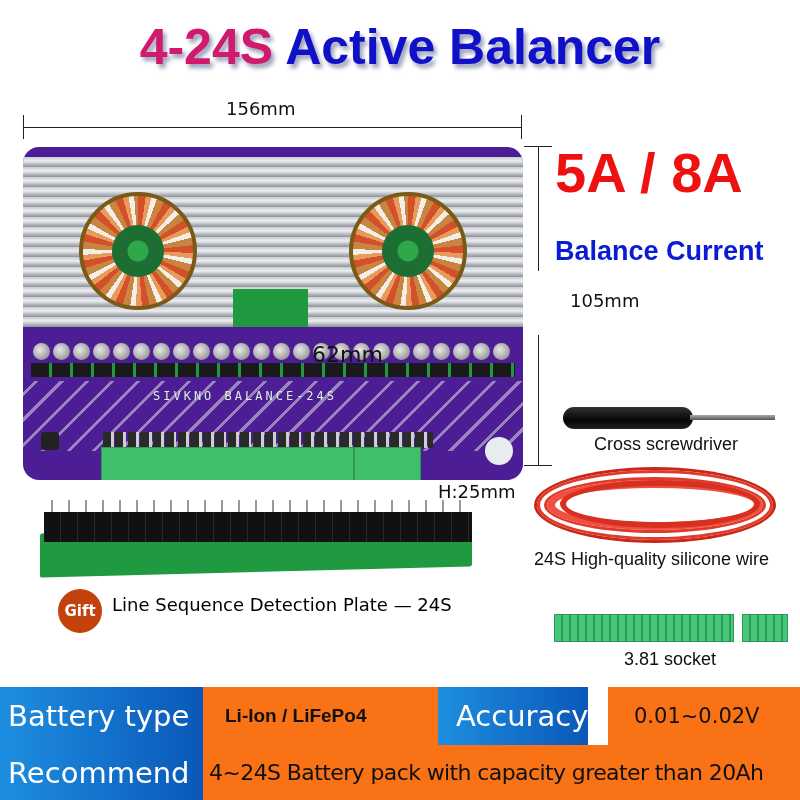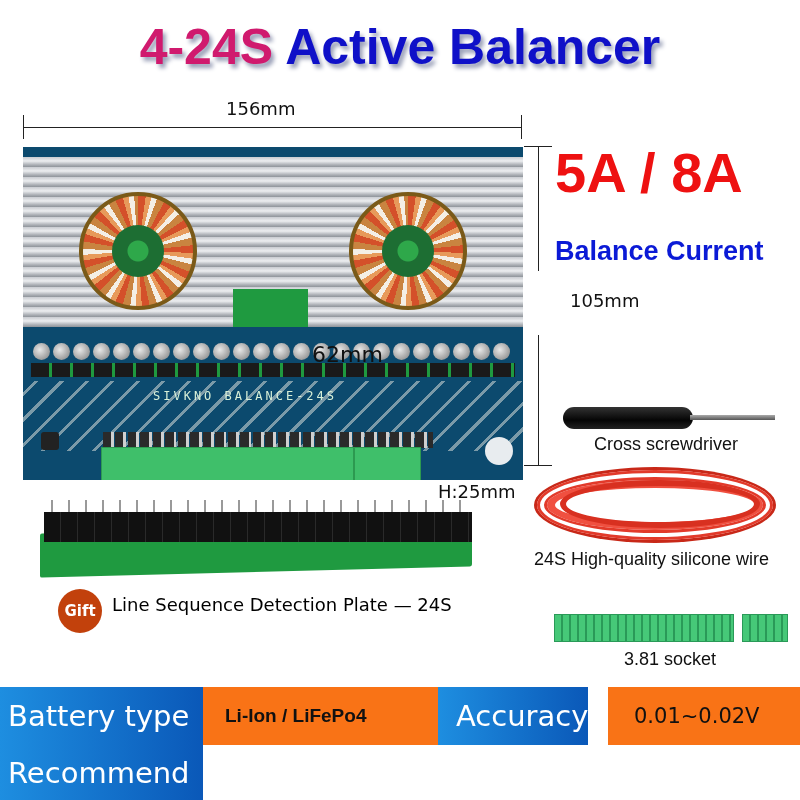--- a/index.html
+++ b/index.html
@@ -3,21 +3,21 @@
 <meta charset="utf-8">
 <style>
   *{box-sizing:border-box;margin:0;padding:0}
   html,body{width:800px;height:800px;background:#fff;overflow:hidden;font-family:"Liberation Sans",sans-serif}
   .page{position:relative;width:800px;height:800px;background:#fff}
   .title{position:absolute;left:0;top:18px;width:800px;text-align:center;font-weight:bold;font-size:50px;letter-spacing:0px;white-space:nowrap;font-family:"Liberation Sans",sans-serif}
   .title .t1{color:#d01a6e;text-shadow:3px 4px 4px #9aa0b8}
   .title .t2{color:#0f10c8;text-shadow:3px 4px 4px #9aa0b8}
   .dim{position:absolute;color:#111;font-family:"DejaVu Sans",sans-serif;font-size:18px}
   .hline{position:absolute;background:#222}
-  .board{position:absolute;left:23px;top:147px;width:500px;height:333px;background:#0c4a6e;border-radius:0;overflow:hidden}
+  .board{position:absolute;left:23px;top:147px;width:500px;height:333px;background:#4c1d95;border-radius:16px;overflow:hidden}
   .heatsink{position:absolute;left:0;top:10px;width:500px;height:170px;background:repeating-linear-gradient(to bottom,#c9ccd1 0,#eceef0 4px,#a9adb3 8px,#8f949a 10px);}
   .heatsink .notch{position:absolute;left:210px;bottom:0;width:75px;height:38px;background:#1f9a40}
   .coil{position:absolute;width:118px;height:118px;border-radius:50%;background:repeating-conic-gradient(#d4502a 0deg 8deg,#e79a5a 8deg 14deg,#f4efe6 14deg 20deg,#c98440 20deg 28deg);border:4px solid #7a5a18}
   .coil::after{content:"";position:absolute;left:29px;top:29px;width:52px;height:52px;border-radius:50%;background:radial-gradient(circle,#2ea84a 0 10px,#1d6e33 11px 26px);}
   .caps{position:absolute;left:10px;top:196px;width:480px;height:22px;display:flex;gap:3px}
   .cap{width:17px;height:17px;border-radius:50%;background:radial-gradient(circle at 40% 40%,#e8e8e8,#7b7b7b);}
   .chips{position:absolute;left:8px;top:216px;width:484px;height:14px;background:repeating-linear-gradient(to right,#1a1a1a 0 18px,#1f9a40 18px 21px)}
   .traces{position:absolute;left:0;top:234px;width:500px;height:70px;background:repeating-linear-gradient(135deg,transparent 0 8px,#d6dcd8 8px 11px,transparent 11px 18px);opacity:.55}
   .resrow{position:absolute;left:80px;top:285px;width:330px;height:16px;background:repeating-linear-gradient(to right,#2a2a2a 0 8px,#cfcfcf 8px 11px,transparent 11px 12.5px)}
   .term{position:absolute;top:300px;height:35px;background:#3fbf6a;border:1px solid #2c9a50}
@@ -126,15 +126,16 @@
 
   <div class="gift-badge">Gift</div>
   <div class="gift-text">Line Sequence Detection Plate — 24S</div>
 
   <div class="table">
     <div class="cell cell-blue" style="left:0;top:0;width:203px;height:58px">Battery type</div>
     <div class="cell cell-gray" style="left:203px;top:0;width:235px;height:58px;font-weight:bold;font-size:19px;padding-left:22px">Li-Ion / LiFePo4</div>
     <div class="cell cell-blue" style="left:438px;top:0;width:150px;height:58px;padding-left:18px">Accuracy</div>
     <div class="cell cell-gray" style="left:608px;top:0;width:232px;height:58px;font-size:21px;padding-left:26px;font-family:'DejaVu Sans',sans-serif">0.01~0.02V</div>
     <div class="cell cell-blue" style="left:0;top:58px;width:203px;height:55px">Recommend</div>
+    <div class="cell cell-gray" style="left:203px;top:58px;width:597px;height:55px;font-size:22px;padding-left:6px;font-family:'DejaVu Sans',sans-serif;letter-spacing:-0.6px">4~24S Battery pack with capacity greater than 20Ah</div>
   </div>
 
 </div>
 
 </body></html>

